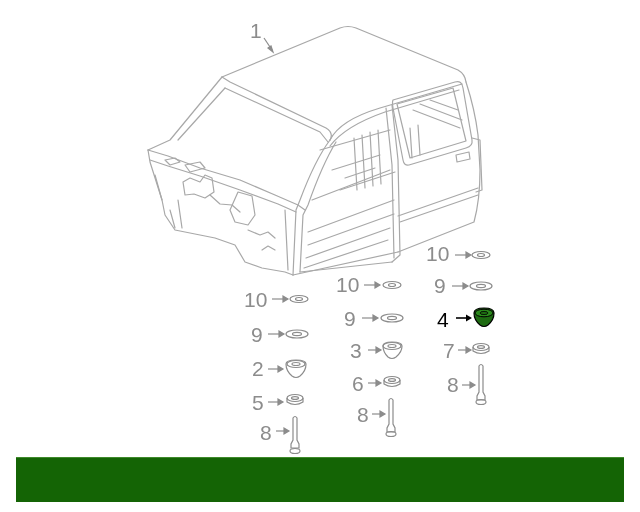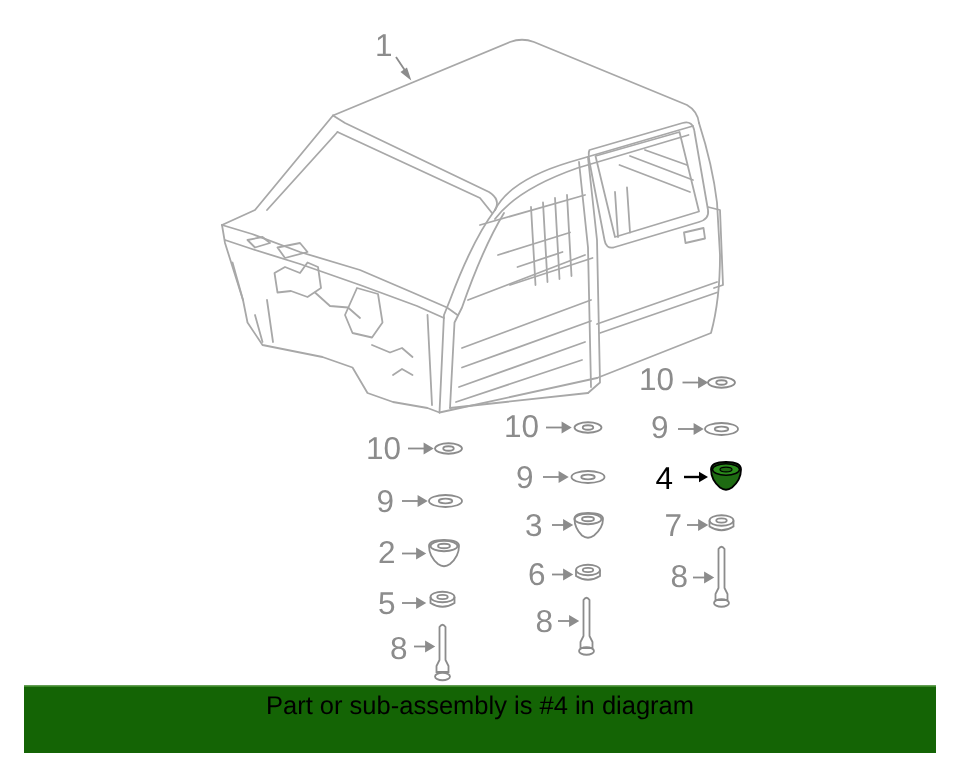--- a/index.html
+++ b/index.html
@@ -235,14 +235,13 @@
   <span class="callout" style="left:443px;top:340px;">7</span>
   <span class="callout" style="left:252px;top:358px;">2</span>
   <span class="callout" style="left:352px;top:373px;">6</span>
   <span class="callout" style="left:447px;top:374px;">8</span>
   <span class="callout" style="left:252px;top:392px;">5</span>
   <span class="callout" style="left:357px;top:404px;">8</span>
   <span class="callout" style="left:260px;top:422px;">8</span>
 </div>
 
 <div class="banner">
-  <div>Part or sub-assembly is #4 in diagram</div>
 </div>
 
 </body></html>

